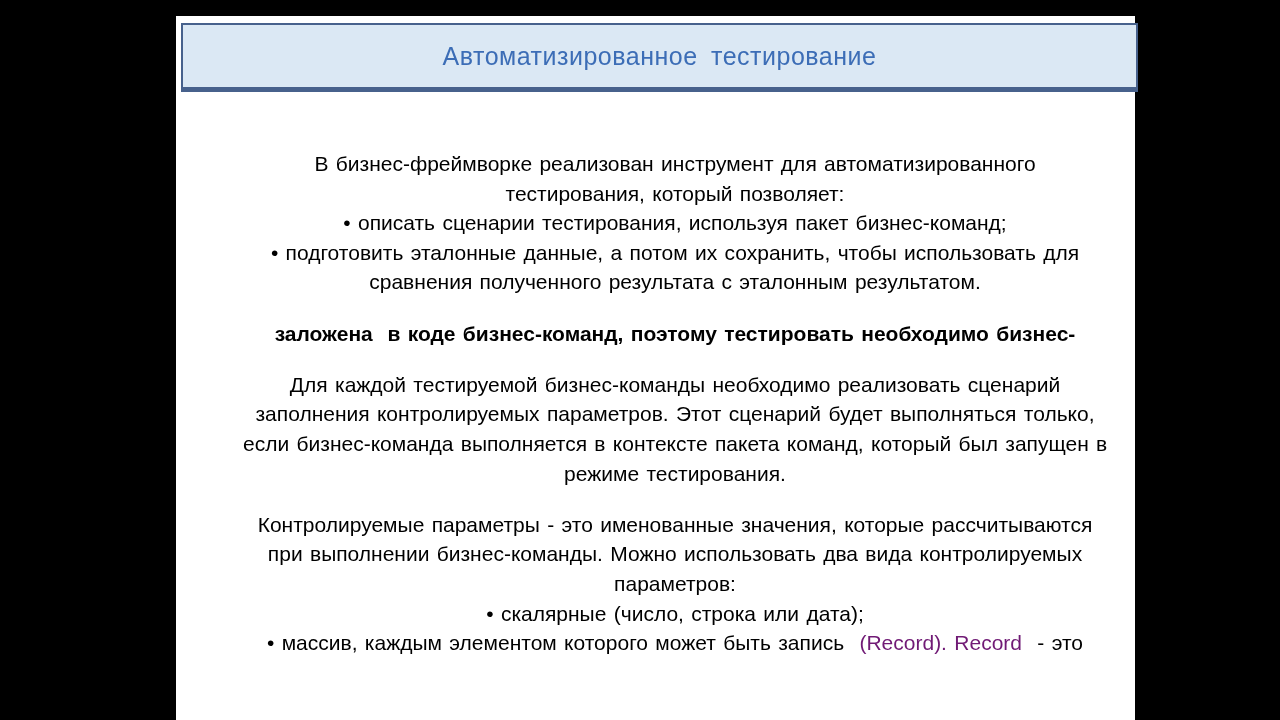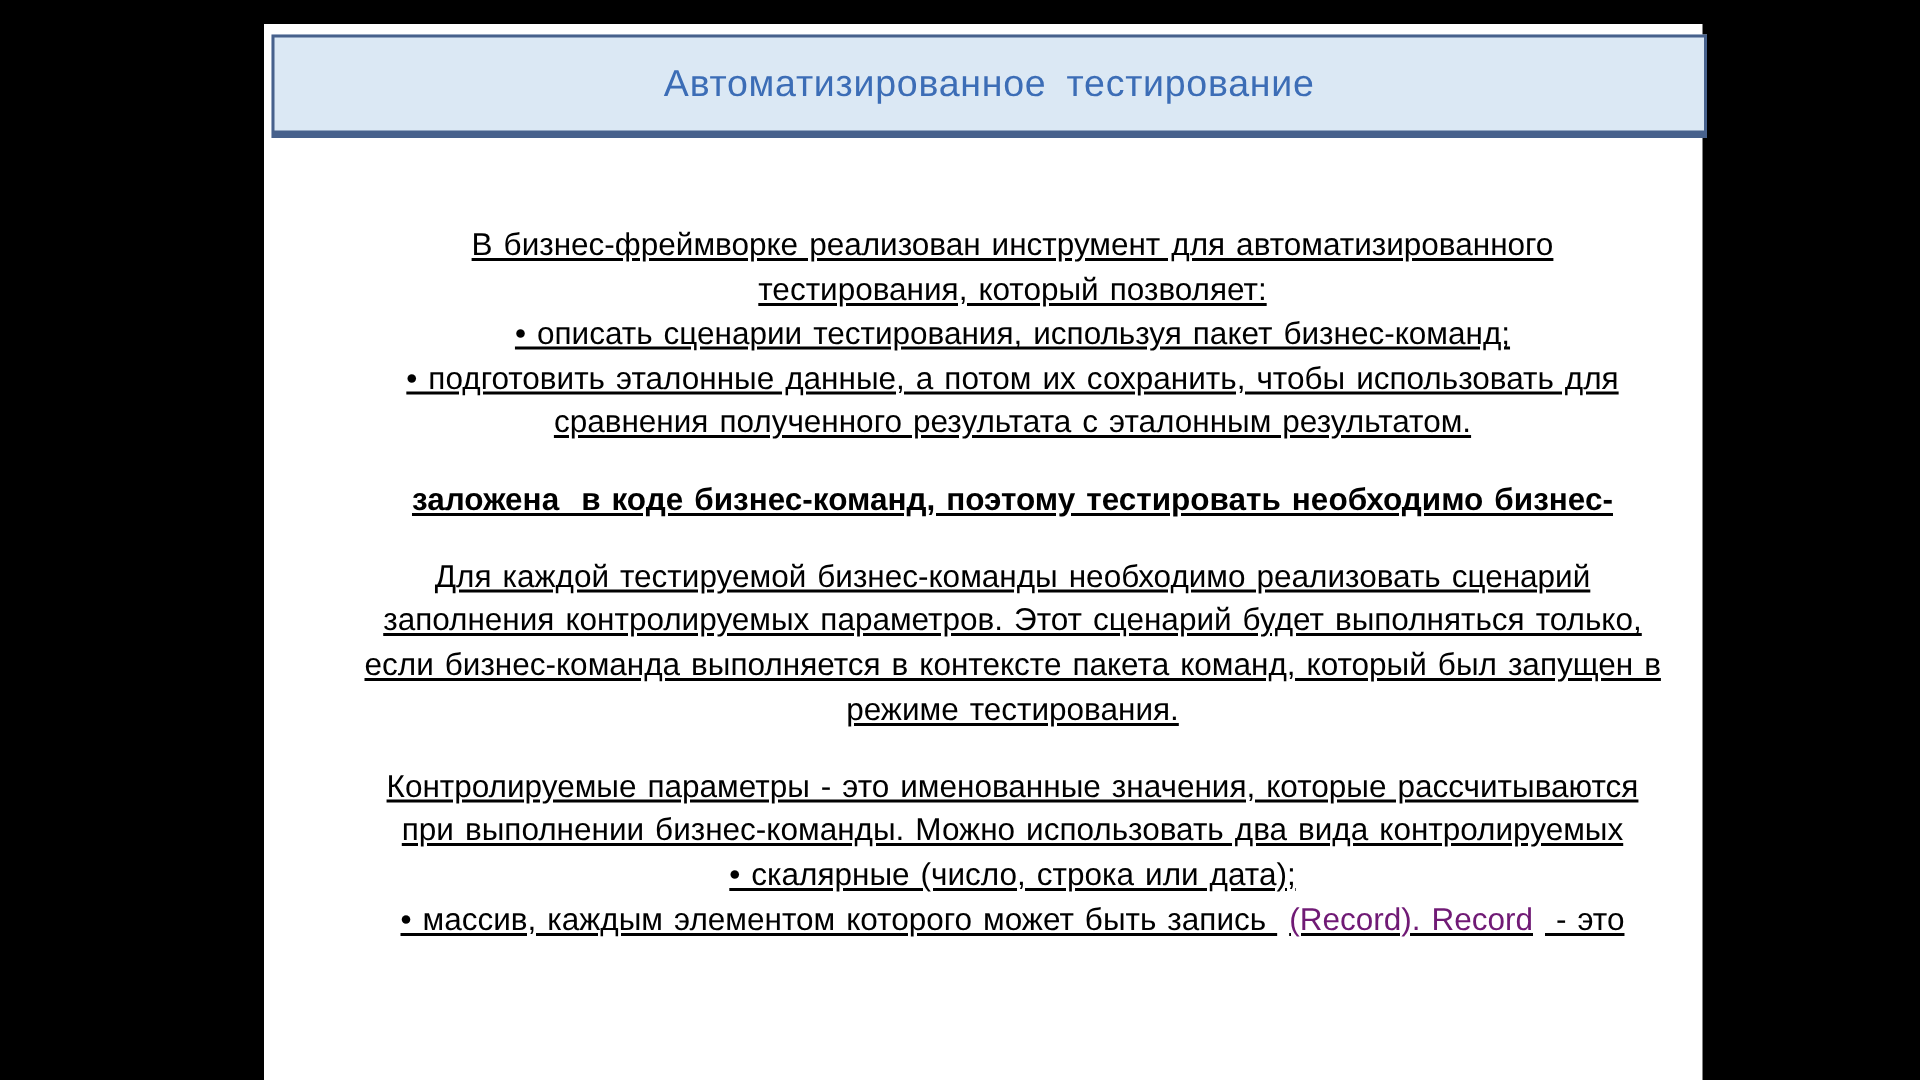--- a/index.html
+++ b/index.html
@@ -36,21 +36,21 @@
     }
     .content {
       position: absolute;
       left: 55px; top: 127px;
       width: 880px;
       color: #000;
       font-size: 21px;
       line-height: 25.6px;
       word-spacing: 1.5px;
     }
-    .para { margin-bottom: 25.6px; text-decoration: underline; }
+    .para { margin-bottom: 25.6px; }
     .para:last-child { margin-bottom: 0; }
     .para.bold { font-weight: bold; }
     .line { white-space: pre; }
     .link-text { color: #701a75; }
   </style>
 </head>
 <body>
 
 <div class="stage">
   <div class="slide">
@@ -76,19 +76,20 @@
       <div class="para">
         <div class="line">Для каждой тестируемой бизнес-команды необходимо реализовать сценарий</div>
         <div class="line">заполнения контролируемых параметров. Этот сценарий будет выполняться только,</div>
         <div class="line">если бизнес-команда выполняется в контексте пакета команд, который был запущен в</div>
         <div class="line">режиме тестирования.</div>
       </div>
 
       <div class="para">
         <div class="line">Контролируемые параметры - это именованные значения, которые рассчитываются</div>
         <div class="line">при выполнении бизнес-команды. Можно использовать два вида контролируемых</div>
+        <div class="line">параметров:</div>
         <div class="line">• скалярные (число, строка или дата);</div>
         <div class="line"><span>• массив, каждым элементом которого может быть запись </span><span class="link-text">(Record). Record</span><span> - это</span></div>
       </div>
 
     </div>
   </div>
 </div>
 
 </body></html>

